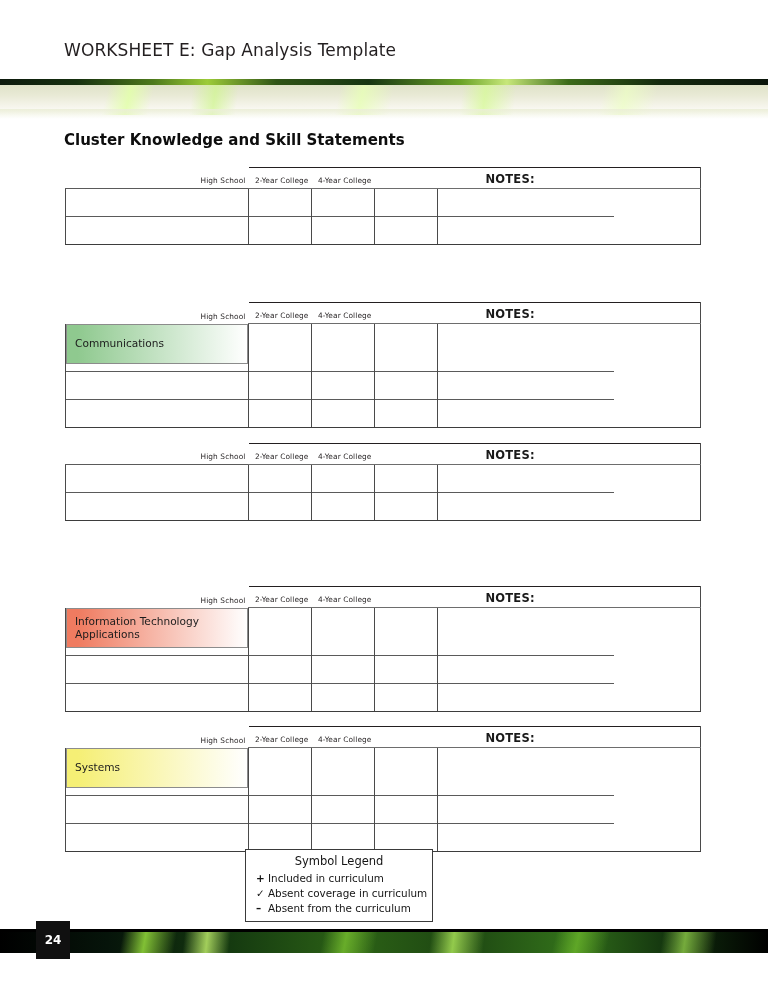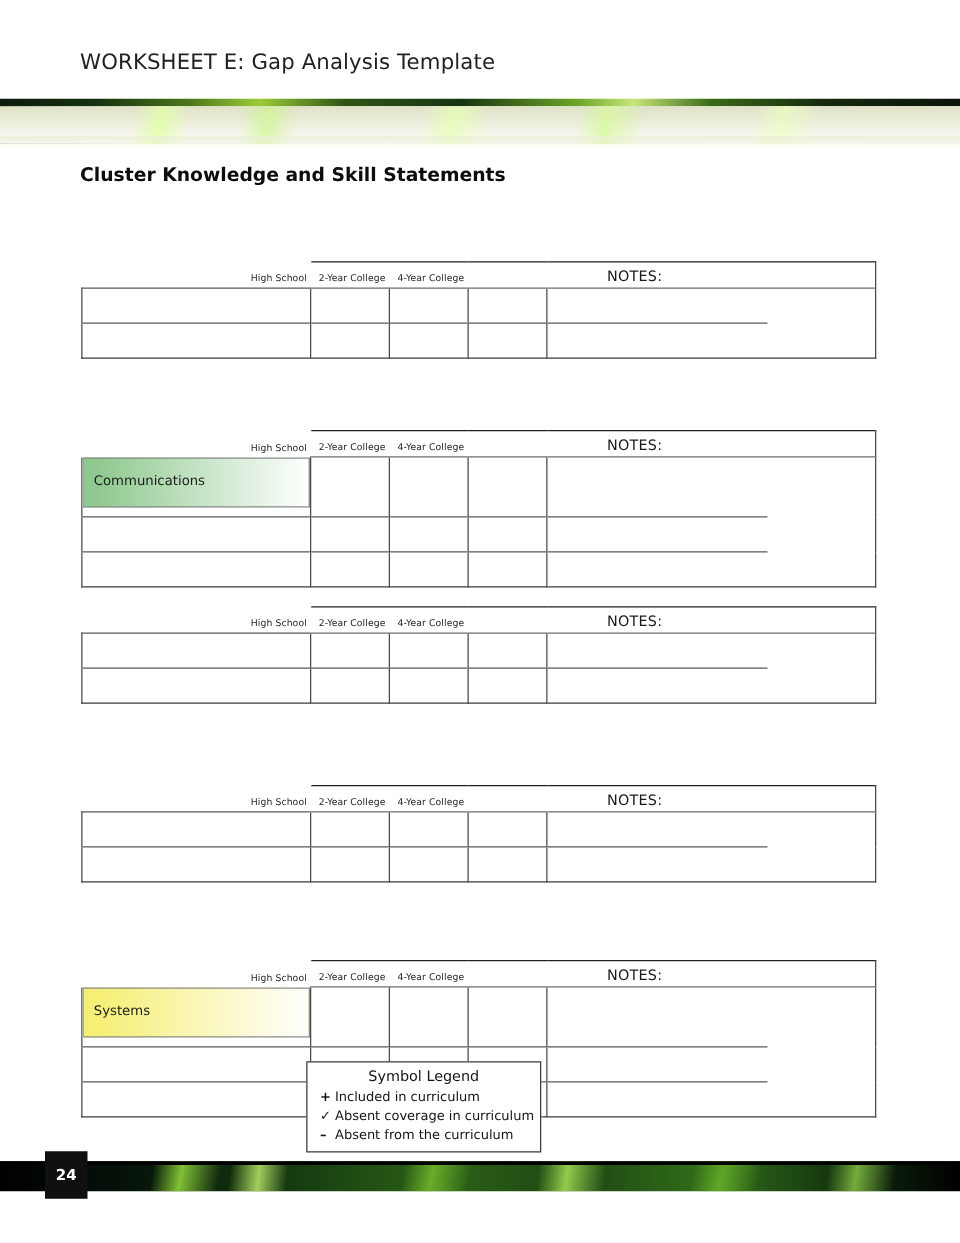--- a/index.html
+++ b/index.html
@@ -76,21 +76,20 @@
     font-size: 15px;
     font-weight: bold;
     color: #0d0d0d;
   }
 
   
   .cluster {
     position: absolute;
     left: 65px;
     width: 536px;
-    margin-top: 42px;
   }
   .cluster-table {
     width: 636px;
     border-collapse: collapse;
     table-layout: fixed;
   }
   .cluster-table td {
     padding: 0;
     vertical-align: top;
   }
@@ -116,21 +115,21 @@
     font-size: 7.4px;
     color: #231f20;
     white-space: nowrap;
     letter-spacing: 0.1px;
   }
   .notes-head {
     position: absolute;
     left: 48px;
     bottom: 2px;
     font-size: 11.5px;
-    font-weight: normal;
+    font-weight: bold;
     color: #1a1a1a;
     letter-spacing: 0.2px;
   }
 
   
   .body-row td {
     border-left: 1.2px solid #4a4a4a;
     border-right: 1.2px solid #4a4a4a;
   }
   .body-row td.c-label {
@@ -425,20 +424,33 @@
             </td>
             <td>
               <span class="col-head">2-Year College</span>
             </td>
             <td>
               <span class="col-head">4-Year College</span>
             </td>
             <td></td>
             <td class="c-notes">
               <span class="notes-head">NOTES:</span>
+            </td>
+          </tr>
+          <tr class="body-row row-a">
+            <td class="c-label label-cell">
+              <div class="label-chip" style="background:linear-gradient(90deg,#ef7b60 0%,#ef7b60 6%,#ffffff 100%)">
+                <span class="label-text">Information Technology<br>Applications</span>
+              </div>
+            </td>
+            <td></td>
+            <td></td>
+            <td></td>
+            <td class="c-notes notes-cell">
+              <span class="notes-rule"></span>
             </td>
           </tr>
           <tr class="body-row row-b">
             <td class="c-label"></td>
             <td></td>
             <td></td>
             <td></td>
             <td class="c-notes notes-cell">
               <span class="notes-rule"></span>
             </td>

